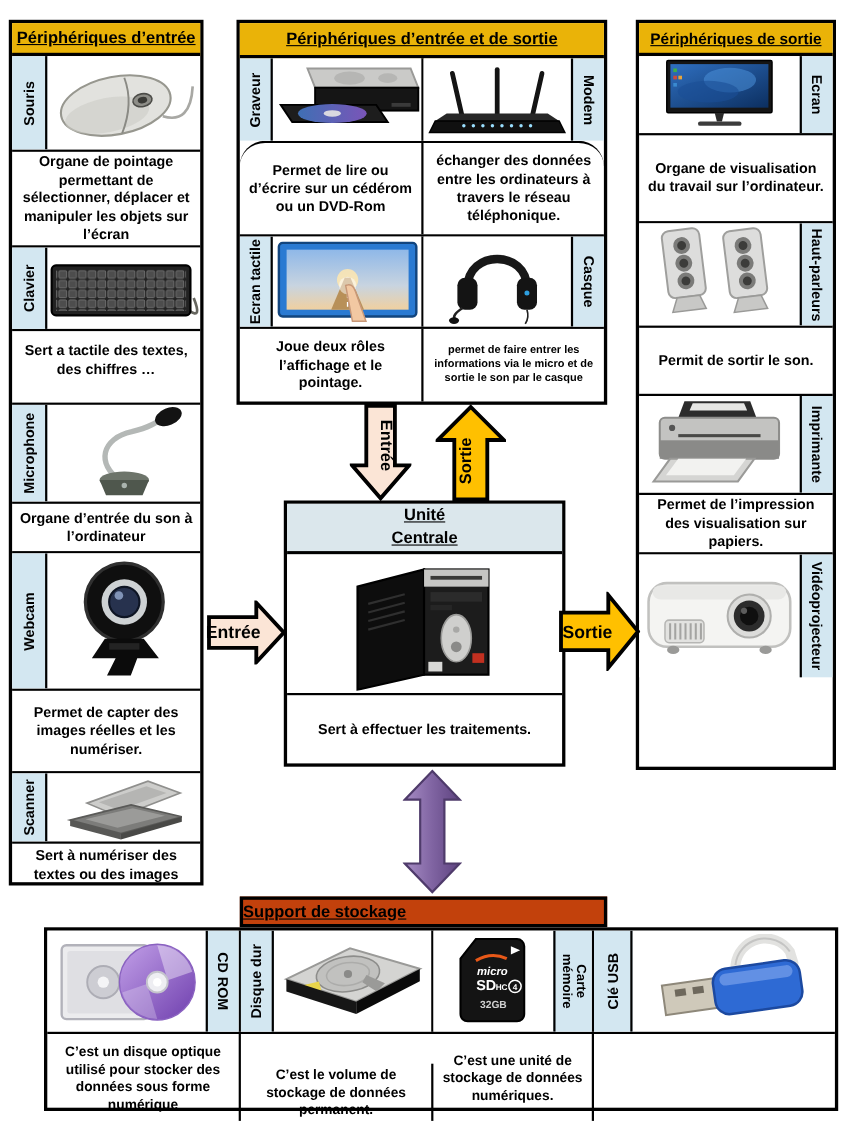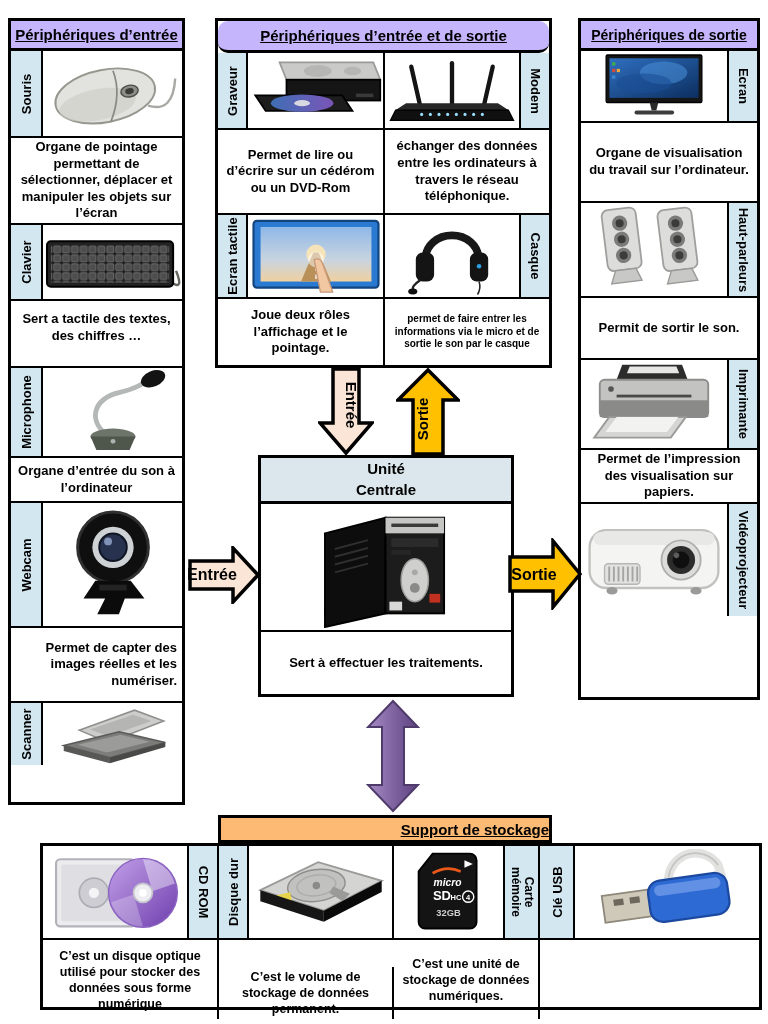--- a/index.html
+++ b/index.html
@@ -3,21 +3,21 @@
 <meta charset="utf-8">
 <style>
   * { box-sizing: border-box; margin: 0; padding: 0; }
   html,body { background:#fff; }
   .page {
     position: relative; width: 768px; height: 1024px; background: #ffffff;
     font-family: "Liberation Sans", sans-serif; color:#000; overflow: hidden;
   }
   .panel { position: absolute; border: 3px solid #000; background: #fff; display:flex; flex-direction:column; }
   .panel-title {
-    flex: 0 0 30px; background:#c4b5fd; border-bottom: 3px solid #000;
+    flex: 0 0 30px; background:#eab308; border-bottom: 3px solid #000;
     display:flex; align-items:center; justify-content:center;
   }
   .panel-title span { font-weight:bold; font-size:15px; text-decoration: underline; white-space: nowrap; }
   .dev-row { display:flex; overflow:hidden; }
   .bt { border-top: 2px solid #000; }
   .img-cell { flex:1 1 auto; display:flex; align-items:center; justify-content:center; overflow:hidden; background:#fff; }
   .lab { position:relative; flex:0 0 32px; background:#d3e7f1; overflow:hidden; }
   .lab.br { border-right:2px solid #000; }
   .lab.bl { border-left:2px solid #000; }
   .lab .vt { position:absolute; top:50%; left:50%; white-space:nowrap; font-weight:bold; font-size:13px; }
@@ -29,24 +29,24 @@
   
   .io-row { display:flex; }
   .io-half { display:flex; overflow:hidden; }
   .io-half.l { flex:0 0 167px; border-right:2px solid #000; }
   .io-half.r { flex:1 1 auto; }
   .io-desc { flex:0 0 167px; border-right:2px solid #000; }
   .io-desc.r { flex:1 1 auto; border-right:none; }
   
   .uc-header { flex:0 0 46px; background:#dbe7ec; border-bottom:3px solid #000;
                display:flex; flex-direction:column; align-items:center; justify-content:center; }
-  .uc-header span { font-weight:bold; font-size:15px; line-height:1.35; }
+  .uc-header span { font-weight:bold; font-size:15px; text-decoration:underline; line-height:1.35; }
   
-  .st-titlebox { position:absolute; left:218px; top:815px; width:334px; height:28px; background:#fdba74;
-                 border:3px solid #000; display:flex; align-items:center; justify-content:flex-end; }
+  .st-titlebox { position:absolute; left:218px; top:815px; width:334px; height:28px; background:#c2410c;
+                 border:3px solid #000; display:flex; align-items:center; justify-content:flex-start; }
   .st-titlebox span { font-weight:bold; font-size:15px; text-decoration:underline; }
   .st-table { position:absolute; left:40px; top:843px; width:722px; height:167px; border:3px solid #000; background:#fff;
               display:flex; flex-direction:column; }
   .st-imgrow { flex:0 0 92px; display:flex; }
   .st-descrow { flex:1 1 auto; display:flex; border-top:2px solid #000; }
   .st-cell { display:flex; overflow:hidden; }
   .st-cell.brd, .st-dcell.brd { border-right:2px solid #000; }
   .st-dcell { display:flex; align-items:center; justify-content:center; text-align:center;
               font-weight:bold; font-size:12.5px; line-height:1.28; padding:2px 4px; overflow:hidden; }
   .arrow-abs { position:absolute; }
@@ -122,41 +122,42 @@
         <svg width="100" height="118" viewBox="0 0 100 120">
           <circle cx="50" cy="42" r="36" fill="#0f0f0f" stroke="#303030" stroke-width="3"></circle>
           <circle cx="50" cy="42" r="21" fill="#ced2d4"></circle>
           <circle cx="50" cy="42" r="14" fill="#27324e" stroke="#0e1524" stroke-width="2"></circle>
           <circle cx="45" cy="36" r="4" fill="#90a4ca" opacity="0.85"></circle>
           <path d="M32,76 h36 l14,18 h-20 l-6,16 h-22 l8,-16 h-22 z" fill="#0b0b0b"></path>
           <rect x="36" y="80" width="28" height="6" fill="#232323"></rect>
         </svg>
       </div>
     </div>
-    <div class="desc bt" style="flex:0 0 75px;text-align:right;">Permet de capter des images réelles et les numériser.</div>
+    <div class="desc bt" style="flex:0 0 75px;">Permet de capter des images réelles et les numériser.</div>
 
     <div class="dev-row bt" style="flex:0 0 64px;">
       <div class="lab ccw br">
           <span class="vt">Scanner</span>
         </div>
       <div class="img-cell">
         <svg width="138" height="60" viewBox="0 0 140 78">
           <polygon points="26,34 98,8 136,22 64,50" fill="#cdcdcb" stroke="#8f8f8d" stroke-width="2"></polygon>
           <polygon points="40,33 96,14 120,22 64,42" fill="#b5b5b3"></polygon>
           <polygon points="6,54 78,36 138,50 66,70" fill="#7c7c7a" stroke="#5a5a58" stroke-width="2"></polygon>
           <polygon points="24,53 80,40 118,49 62,63" fill="#9b9b99"></polygon>
           <polygon points="6,54 66,70 66,77 6,61" fill="#585856"></polygon>
           <polygon points="66,70 138,50 138,56 66,77" fill="#494947"></polygon>
         </svg>
       </div>
     </div>
+    <div class="desc bt" style="flex:0 0 41px;">Sert à numériser des textes ou des images</div>
   </div>
 
   <div class="panel" style="left:215px; top:18px; width:337px; height:350px;">
-    <div class="panel-title" style="flex-basis:32px;border-radius:10px;">
+    <div class="panel-title" style="flex-basis:32px;">
         <span>Périphériques d’entrée et de sortie</span>
       </div>
 
     <div class="io-row" style="flex:0 0 75px;">
       <div class="io-half l">
         <div class="lab ccw br" style="flex-basis:30px;">
             <span class="vt">Graveur</span>
           </div>
         <div class="img-cell">
           <svg width="132" height="70" viewBox="0 0 152 78">
@@ -196,21 +197,21 @@
                 <circle cx="110" cy="63" r="1.8"></circle>
               </g>
           </svg>
         </div>
         <div class="lab cw bl" style="flex-basis:30px;">
             <span class="vt">Modem</span>
           </div>
       </div>
     </div>
 
-    <div class="io-row bt" style="flex:0 0 85px;">
+    <div class="io-row bt" style="flex:0 0 85px;border-radius:23px;">
       <div class="desc io-desc">Permet de lire ou d’écrire sur un cédérom ou un DVD-Rom</div>
       <div class="desc io-desc r">échanger des données entre les ordinateurs à travers le réseau téléphonique.</div>
     </div>
 
     <div class="io-row bt" style="flex:0 0 84px;">
       <div class="io-half l">
         <div class="lab ccw br" style="flex-basis:30px;">
             <span class="vt">Ecran tactile</span>
           </div>
         <div class="img-cell">

